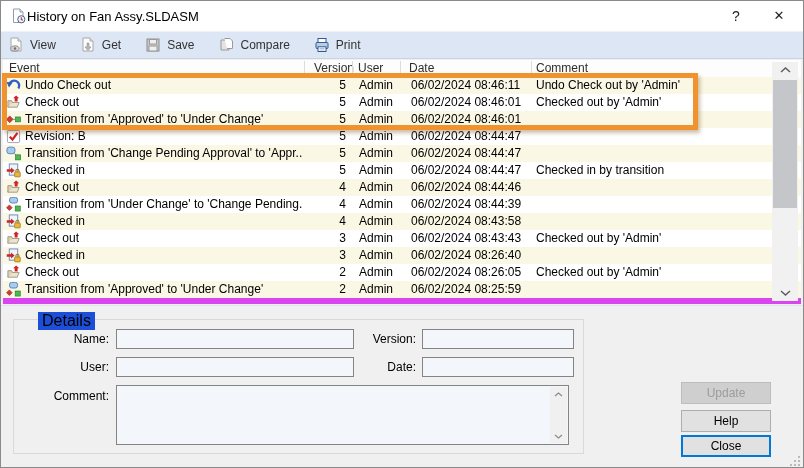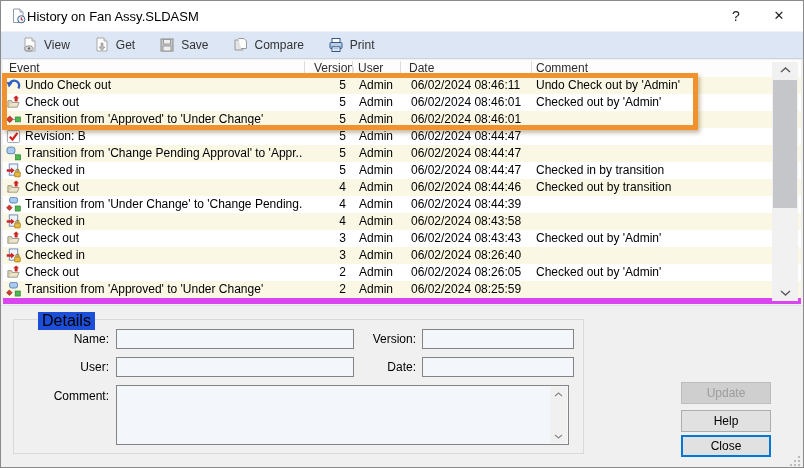--- a/index.html
+++ b/index.html
@@ -8,21 +8,21 @@
 
   
   .titlebar{position:absolute;left:0;top:0;width:100%;height:30px;background:#fff;display:flex;align-items:center;}
   .titlebar .app-icon{width:16px;height:16px;margin-left:10px;flex:0 0 16px;}
   .titlebar .title{font-size:13px;color:#000;}
   .win-btn{position:absolute;top:0;height:30px;line-height:30px;text-align:center;font-size:14px;color:#222;cursor:default;}
   .win-help{right:52px;width:30px;}
   .win-close{right:8px;width:32px;font-size:13px;}
 
   
-  .toolbar{position:absolute;left:0;top:30px;width:100%;height:28px;background:var(--toolbar-bg,#dce6f4);border-top:1px solid #eef2f8;border-bottom:1px solid #c9d4e2;display:flex;align-items:center;padding-left:18px;box-sizing:border-box;}
+  .toolbar{position:absolute;left:0;top:30px;width:100%;height:28px;background:var(--toolbar-bg,#dce6f4);border-top:1px solid #eef2f8;border-bottom:1px solid #c9d4e2;display:flex;align-items:center;padding-left:4px;box-sizing:border-box;}
   .tb-btn{display:flex;align-items:center;gap:6px;margin-right:18px;font-size:12px;color:#333;padding:2px 3px;}
   .tb-btn .ticon{width:16px;height:16px;display:inline-block;}
   .tb-btn .ticon svg{display:block;}
 
   
   .list{position:absolute;left:2px;top:59px;width:798px;height:244px;background:#d946ef;}
   .list-header{position:relative;height:17px;background:#fdfdfd;font-size:12px;color:#2d2d2d;}
   .hcell{position:absolute;top:1px;white-space:nowrap;}
   .h-event{left:6px;}
   .h-version{left:311px;}
@@ -257,21 +257,20 @@
             <svg width="15" height="15" viewBox="0 0 16 16">
               <path d="M2 13 L4 8 H14 L12 13 Z" fill="#ece4cc" stroke="#8a8468" stroke-width="0.8"></path>
               <path d="M2 13 V6 H6 L7 8" fill="#d9d1b8" stroke="#8a8468" stroke-width="0.8"></path>
               <path d="M9.2 7 V3.4 H7.6 L10.8 0.6 L14 3.4 H12.4 V7 Z" fill="#cc2525"></path>
             </svg>
           </span>
           <span class="c-event">Check out</span>
           <span class="c-version">4</span>
           <span class="c-user">Admin</span>
           <span class="c-date">06/02/2024 08:44:46</span>
-          <span class="c-comment">Checked out by transition</span>
         </div>
         <div class="row">
           <span class="c-icon">
             <svg width="15" height="15" viewBox="0 0 16 16">
               <rect x="3.8" y="0.4" width="8.5" height="6" rx="2.2" fill="#a9cbf0" stroke="#4a78b0" stroke-width="0.9"></rect>
               <path d="M3.6 8.4 L6.6 11.4 L3.6 14.4 L0.6 11.4 Z" fill="#d23a2e" stroke="#8a1f16" stroke-width="0.6"></path>
               <rect x="9.8" y="9.6" width="5.4" height="5.4" fill="#4cb84f" stroke="#2a7a2c" stroke-width="0.7"></rect>
             </svg>
           </span>
           <span class="c-event">Transition from 'Under Change' to 'Change Pending...</span>

